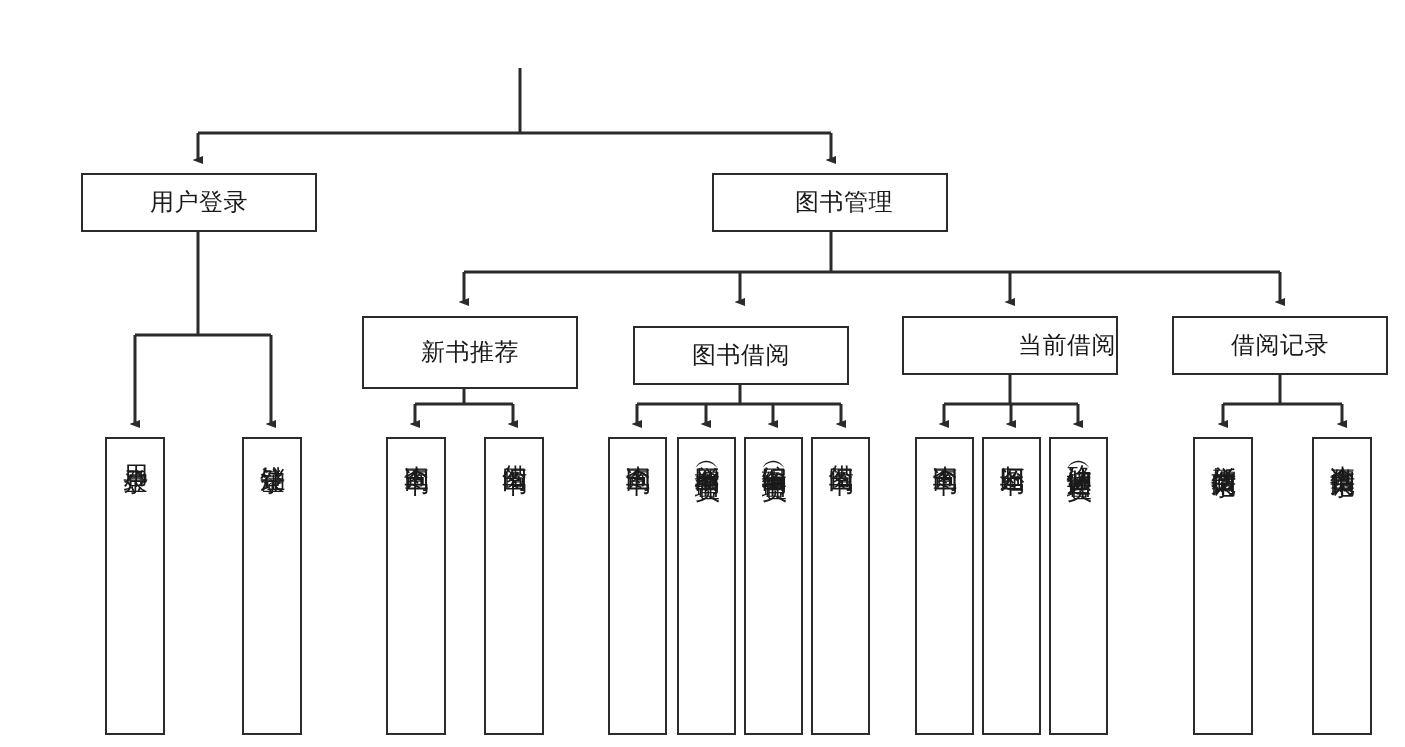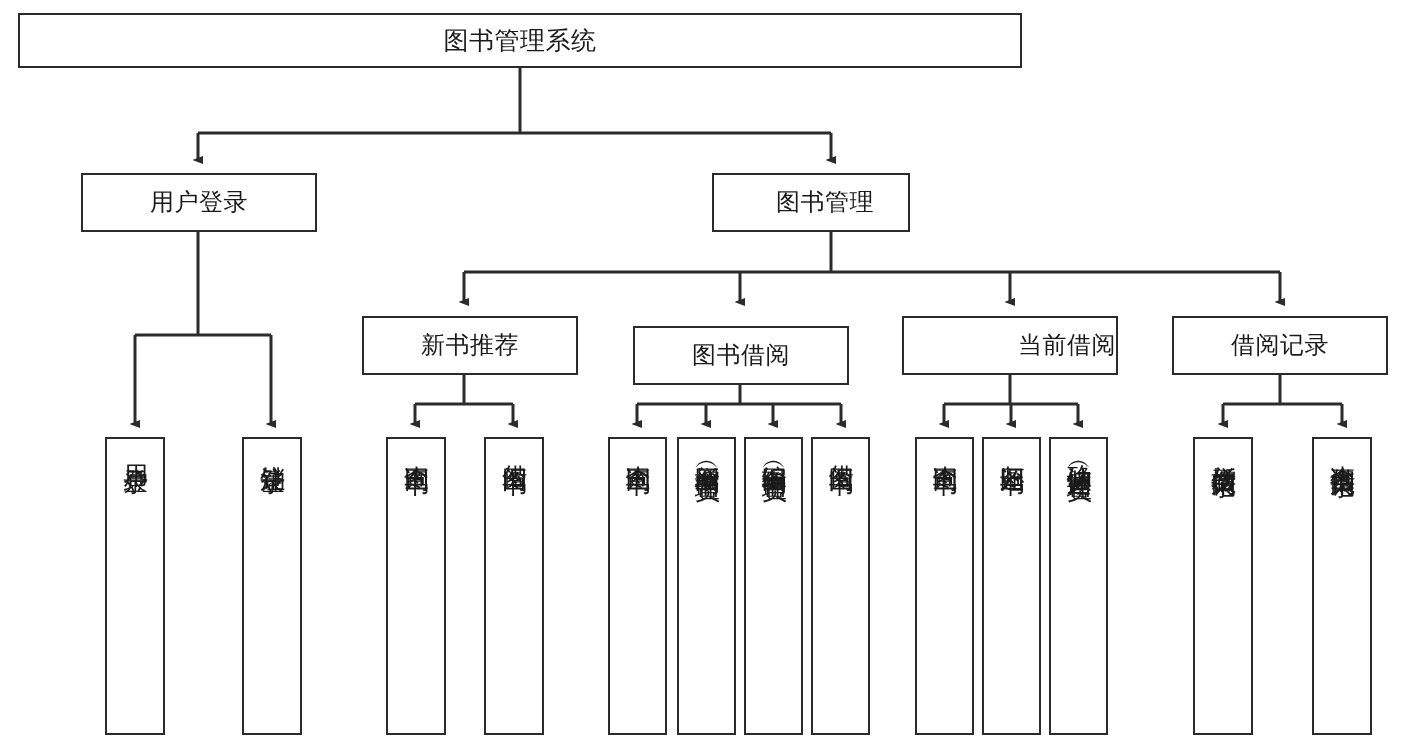--- a/index.html
+++ b/index.html
@@ -119,33 +119,30 @@
       <path d="M1011,404 L1011,424" marker-end="url(#arrow)"></path>
       <path d="M1078,404 L1078,424" marker-end="url(#arrow)"></path>
 
       <path d="M1280,375 L1280,404"></path>
       <path d="M1223,404 L1342,404"></path>
       <path d="M1223,404 L1223,424" marker-end="url(#arrow)"></path>
       <path d="M1342,404 L1342,424" marker-end="url(#arrow)"></path>
     </g>
   </svg>
 
-  <div class="node root horizontal" style="left:18px; top:13px; width:1004px; height:55px;">
-    <span class="label">图书管理系统</span>
-  </div>
 
   <div class="node horizontal" style="left:81px; top:173px; width:236px; height:59px;">
     <span class="label">用户登录</span>
   </div>
 
-  <div class="node horizontal" style="left:712px; top:173px; width:198px; height:59px;padding-left:28px;">
+  <div class="node horizontal" style="left:712px; top:173px; width:236px; height:59px;padding-left:28px;">
     <span class="label">图书管理</span>
   </div>
 
-  <div class="node horizontal" style="left:362px; top:316px; width:216px; height:59px;">
+  <div class="node horizontal" style="left:362px; top:316px; width:216px; height:73px;">
     <span class="label">新书推荐</span>
   </div>
 
   <div class="node horizontal" style="left:633px; top:316px; width:216px; height:59px;margin-top:10px;">
     <span class="label">图书借阅</span>
   </div>
 
   <div class="node horizontal" style="left:902px; top:316px; width:216px; height:59px;justify-content:flex-end;">
     <span class="label">当前借阅</span>
   </div>

